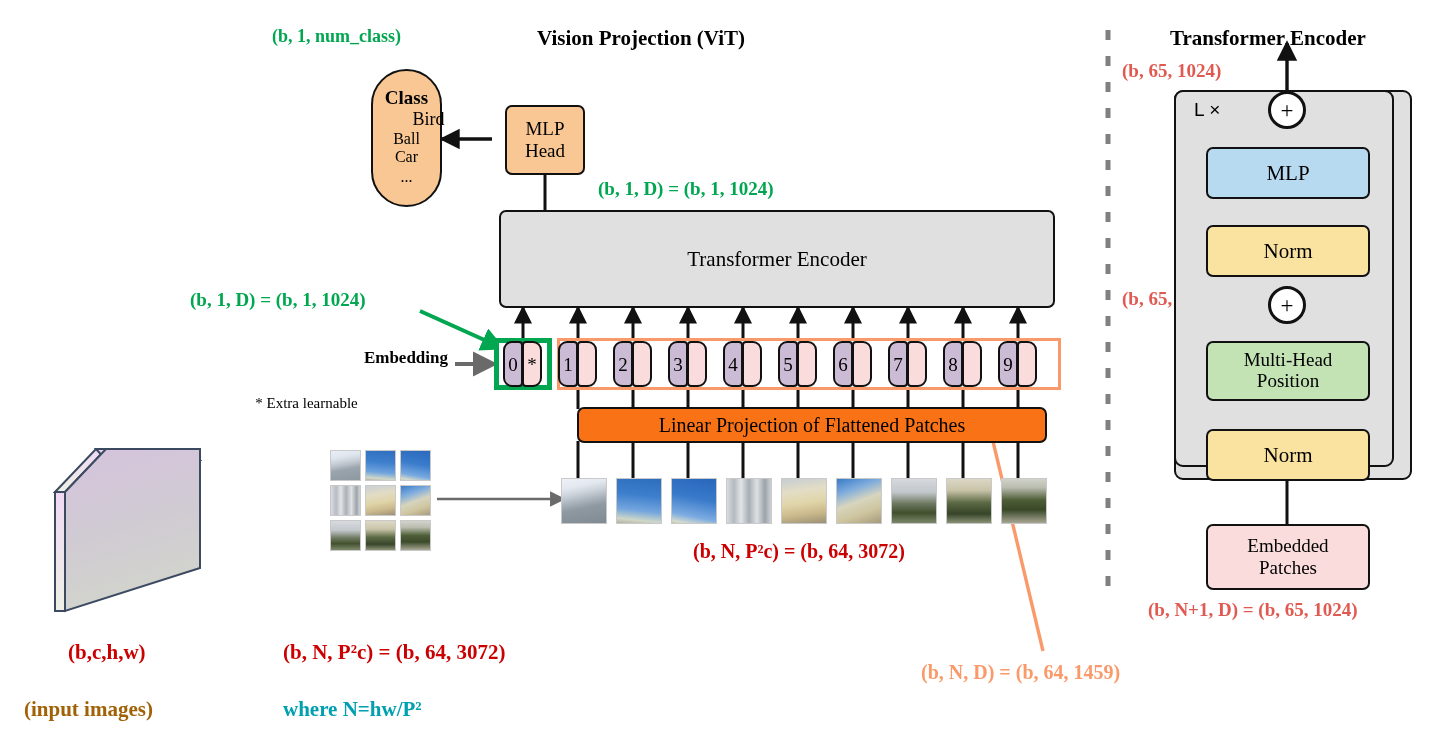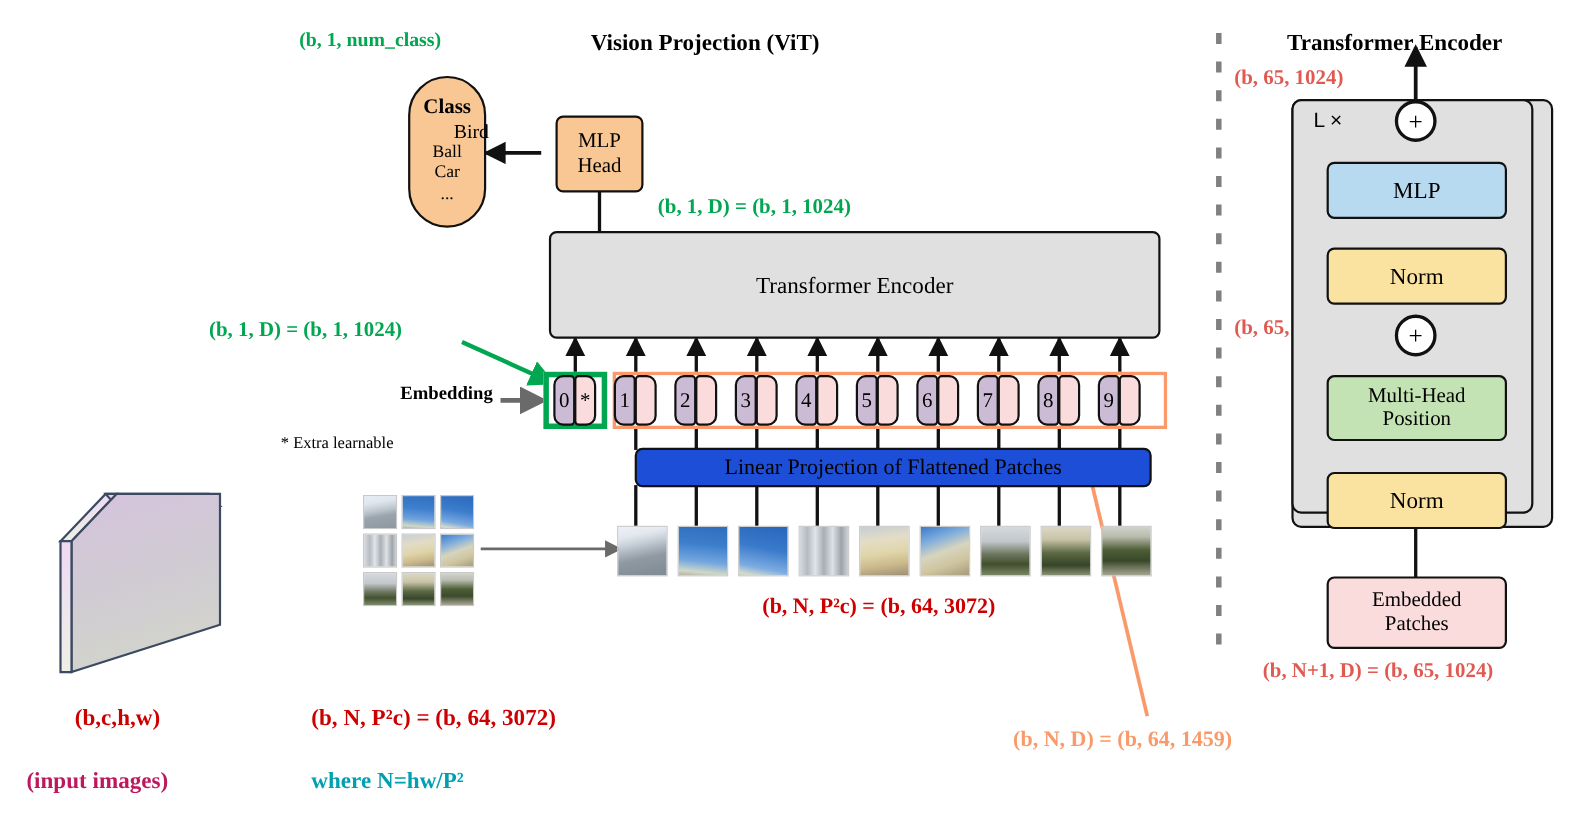--- a/index.html
+++ b/index.html
@@ -248,21 +248,21 @@
     </div>
   <div class="p pat"></div>
 </div>
 <div class="tok" style="left:998px;top:341px;">
   <div class="p pos">
     <span class="num">9</span>
     </div>
   <div class="p pat"></div>
 </div>
 
-<div class="box rbox" style="left:577px;top:407px;width:470px;height:36px;background:#1d4ed8;">
+<div class="box rbox" style="left:577px;top:407px;width:470px;height:36px;background:#f97316;">
   <div style="font-size:20px;">Linear Projection of Flattened Patches</div>
 </div>
 
 <div class="abs" style="left:330px;top:450px;width:102px;height:102px;">
 
   <div class="thumb" style="left:0px;top:0px;width:31px;height:31px;background:
      linear-gradient(170deg,#e9eef5 0%,#dfe6ef 22%,#cfd6de 34%,#b8c0c8 48%,#9aa4ad 62%,#8e98a1 100%);"></div>
   <div class="thumb" style="left:35px;top:0px;width:31px;height:31px;background:
      linear-gradient(185deg,#2f6fc0 0%,#3f80cd 40%,#6fa3dd 72%,#cfd8c8 92%,#b9b4a6 100%);"></div>
   <div class="thumb" style="left:70px;top:0px;width:31px;height:31px;background:
@@ -348,17 +348,17 @@
 </div>
 
 <div class="box rbox" style="left:1206px;top:524px;width:164px;height:66px;background:#fbdcdc;
             flex-direction:column;">
   <span style="font-size:19px;line-height:1.15;">Embedded</span>
   <span style="font-size:19px;line-height:1.15;">Patches</span>
 </div>
 
 <div class="abs ann" style="left:68px;top:640px;font-size:21px;color:#cc0000;">(b,c,h,w)</div>
 
-<div class="abs ann" style="left:24px;top:697px;font-size:21px;color:#be185d;">(input images)</div>
+<div class="abs ann" style="left:24px;top:697px;font-size:21px;color:#a16207;">(input images)</div>
 
 <div class="abs ann" style="left:283px;top:640px;font-size:21px;color:#cc0000;">(b, N, P²c) = (b, 64, 3072)</div>
 
 <div class="abs ann" style="left:283px;top:697px;font-size:21px;color:#00a0b0;">where N=hw/P²</div>
 
 </body></html>

